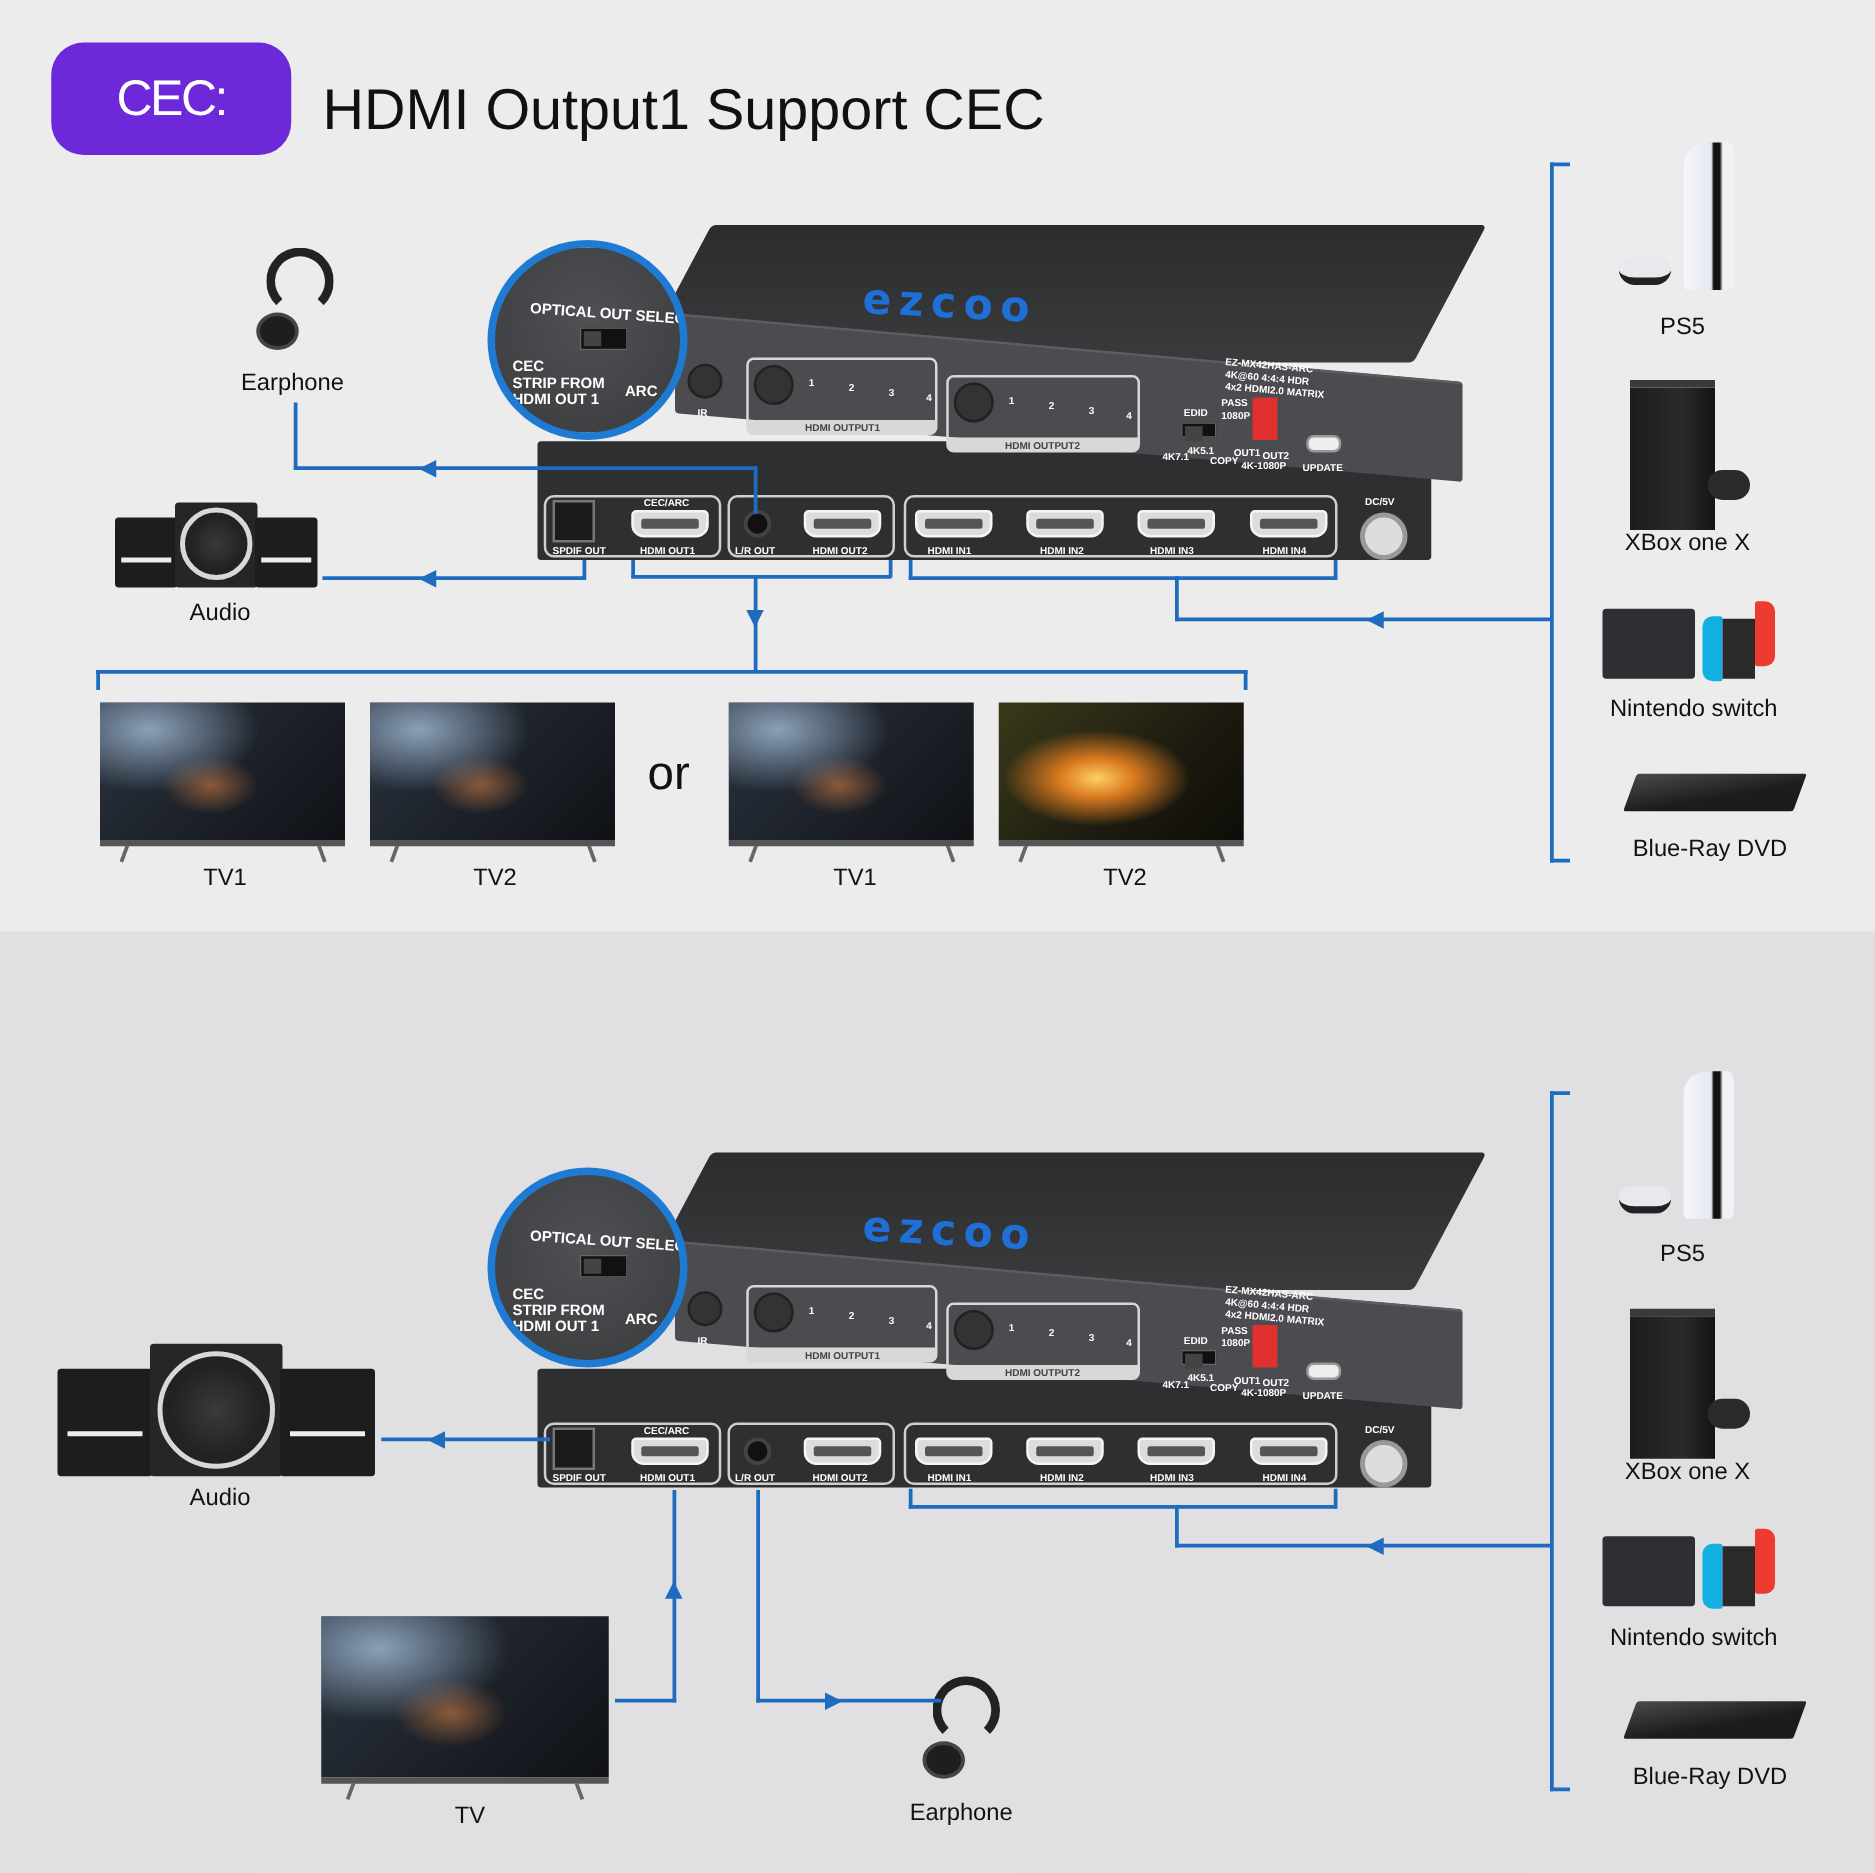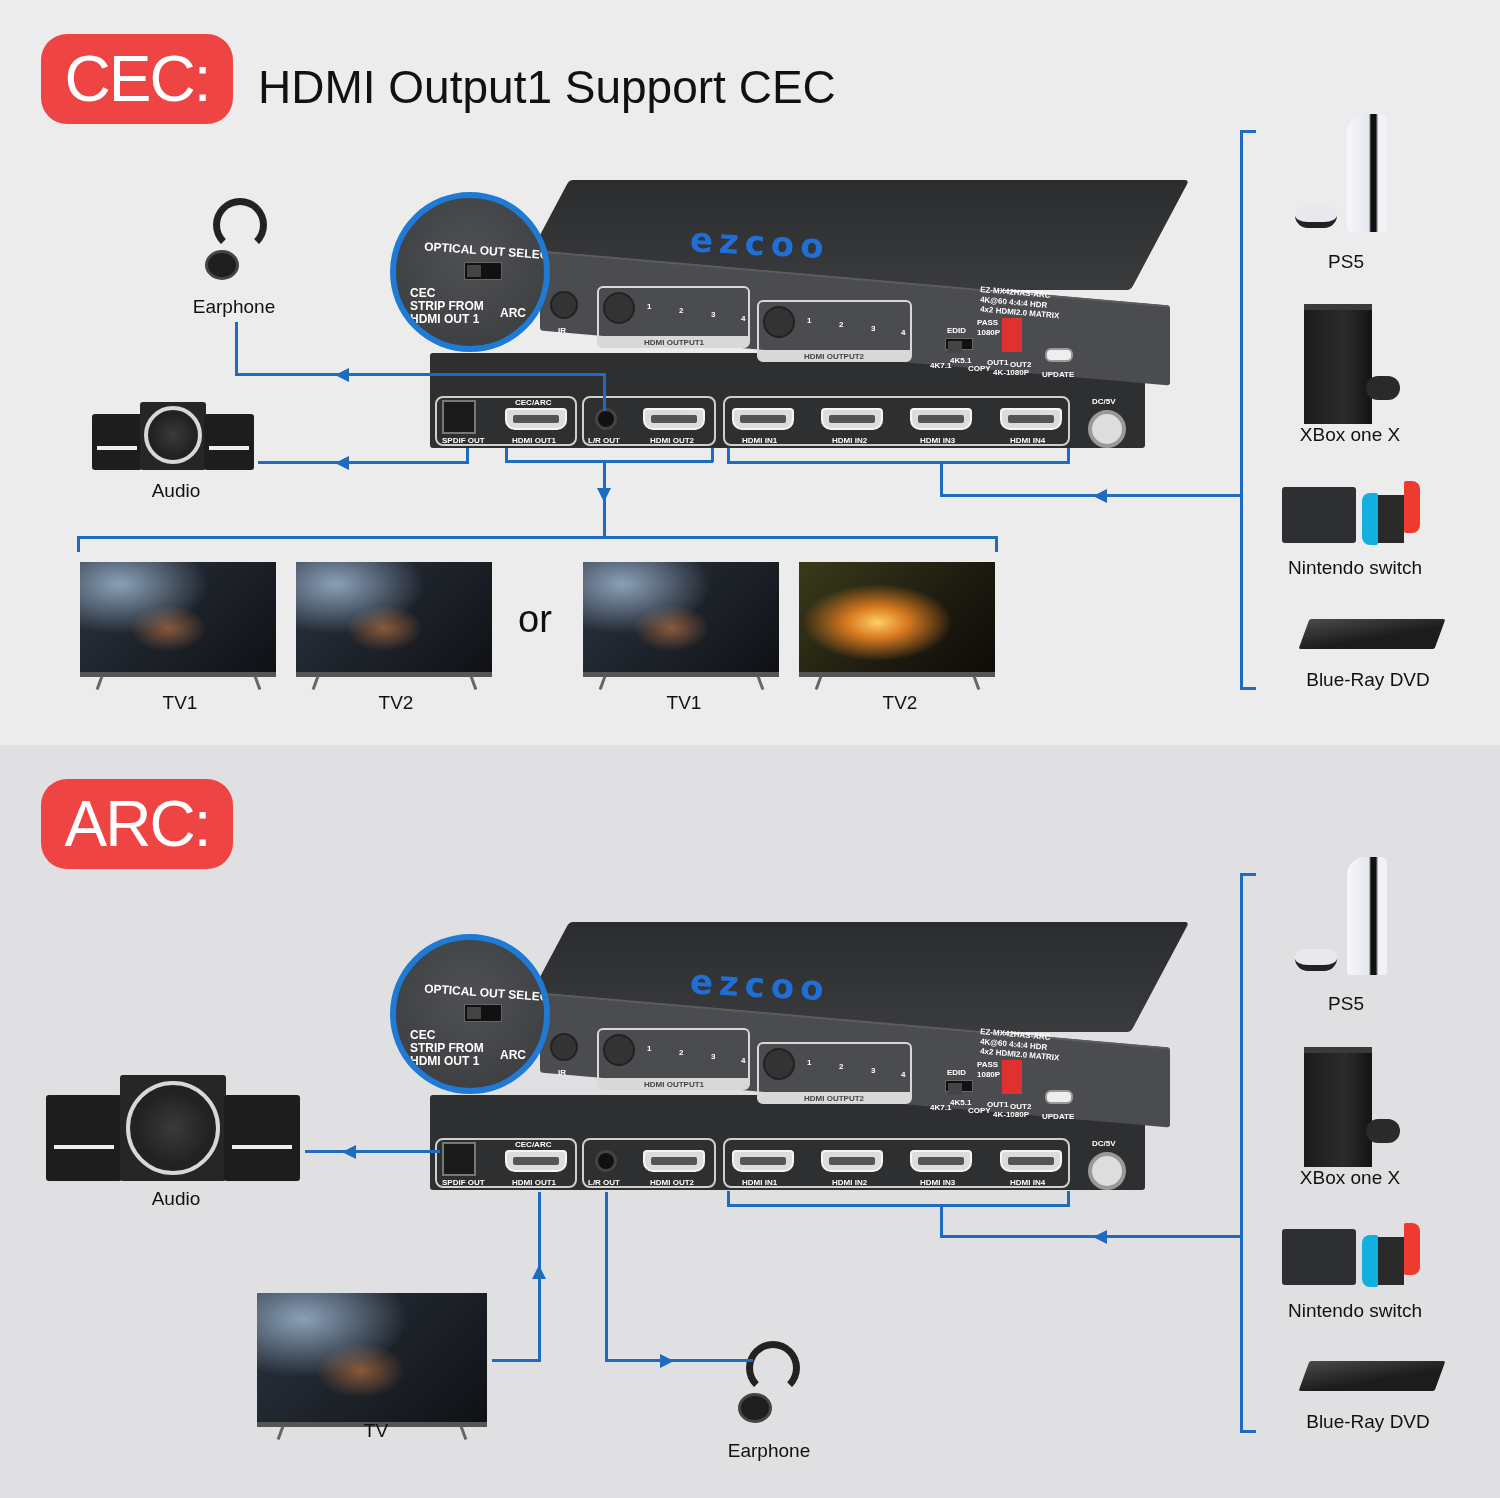--- a/index.html
+++ b/index.html
@@ -1,21 +1,21 @@
 <!DOCTYPE html>
 <html><head>
 <meta charset="utf-8">
 <style>
   * { box-sizing: border-box; margin: 0; padding: 0; }
   html, body { width: 1500px; height: 1498px; overflow: hidden; background: #ececec; font-family: "Liberation Sans", sans-serif; }
   .panel { position: absolute; left: 0; width: 1500px; }
   #panel-cec { top: 0; height: 745px; background: #ececec; }
   #panel-arc { top: 745px; height: 753px; background: #e0e0e2; }
 
-  .badge { position: absolute; background: #ef4444; border-radius: 26px; color: #fff; font-size: 64px; letter-spacing: -2px; display: flex; align-items: center; justify-content: center; }
+  .badge { position: absolute; background: #6d28d9; border-radius: 26px; color: #fff; font-size: 40px; letter-spacing: -2px; display: flex; align-items: center; justify-content: center; }
   .heading { position: absolute; color: #111; font-size: 46px; white-space: nowrap; }
 
   .label { position: absolute; color: #111; font-size: 19px; text-align: center; white-space: nowrap; transform: translateX(-50%); }
 
   
   .device { position: absolute; }
   .dev-top { position: absolute; background: linear-gradient(180deg,#2b2c2e,#3a3b3d); transform: skewX(-28deg); border-radius: 4px; }
   .dev-front { position: absolute; background: #4b4c4f; border-radius: 3px; box-shadow: inset 0 2px 0 #5c5d60; }
   .dev-back { position: absolute; background: #2e2f31; border-radius: 3px; }
   .logo { position: absolute; color: #1f6fd6; font-family: "DejaVu Sans", sans-serif; font-size: 34px; letter-spacing: 6px; font-weight: bold; transform: rotate(3deg); }
@@ -247,21 +247,20 @@
     <div class="switch-joy-r" style="left:122px;top:0;"></div>
   </div>
   <div class="label" style="left:1355px;top:557px;">Nintendo switch</div>
   <div style="position:absolute;left:1300px;top:615px;width:140px;height:36px;">
     <div class="bluray" style="left:4px;top:4px;"></div>
   </div>
   <div class="label" style="left:1368px;top:669px;">Blue-Ray DVD</div>
 </section>
 
 <section class="panel" id="panel-arc">
-  <div class="badge" style="left:41px;top:34px;width:192px;height:90px;">ARC:</div>
 
   <div class="device" style="left:390px;top:175px;width:800px;height:280px;">
     <div class="dev-back" style="left:40px;top:175px;width:715px;height:95px;"></div>
     <div class="dev-top" style="left:150px;top:2px;width:620px;height:110px;"></div>
     <div class="dev-front" style="left:150px;top:100px;width:630px;height:80px;transform:skewY(5deg);"></div>
     <div class="logo" style="left:300px;top:45px;">ezcoo</div>
     <div class="tiny" style="left:590px;top:110px;transform:rotate(5deg);">EZ-MX42HAS-ARC</div>
     <div class="tiny" style="left:590px;top:120px;transform:rotate(5deg);">4K@60 4:4:4 HDR</div>
     <div class="tiny" style="left:590px;top:130px;transform:rotate(5deg);">4x2 HDMI2.0 MATRIX</div>
 
@@ -341,21 +340,21 @@
     <div class="spk-cone" style="left:80px;top:6px;width:94px;height:94px;"></div>
     <div class="spk-side" style="left:178px;top:20px;width:76px;height:86px;"></div>
   </div>
   <div class="label" style="left:176px;top:443px;">Audio</div>
 
   <div class="tv" style="left:257px;top:548px;width:230px;height:150px;">
     <div class="tv-screen" style="height:134px;"></div>
     <div class="tv-leg" style="left:22px;top:133px;transform:rotate(20deg);"></div>
     <div class="tv-leg" style="left:205px;top:133px;transform:rotate(-20deg);"></div>
   </div>
-  <div class="label" style="left:376px;top:675px;">TV</div>
+  <div class="label" style="left:376px;top:697px;">TV</div>
 
   <div style="position:absolute;left:738px;top:596px;width:70px;height:90px;">
     <div class="hp-band" style="left:8px;top:0;"></div>
     <div class="hp-cup" style="left:0;top:52px;"></div>
   </div>
   <div class="label" style="left:769px;top:695px;">Earphone</div>
 
   <div class="ln" style="left:305px;top:405px;width:135px;height:3px;"></div>
   <div class="arrow-l" style="left:342px;top:400px;"></div>
 

